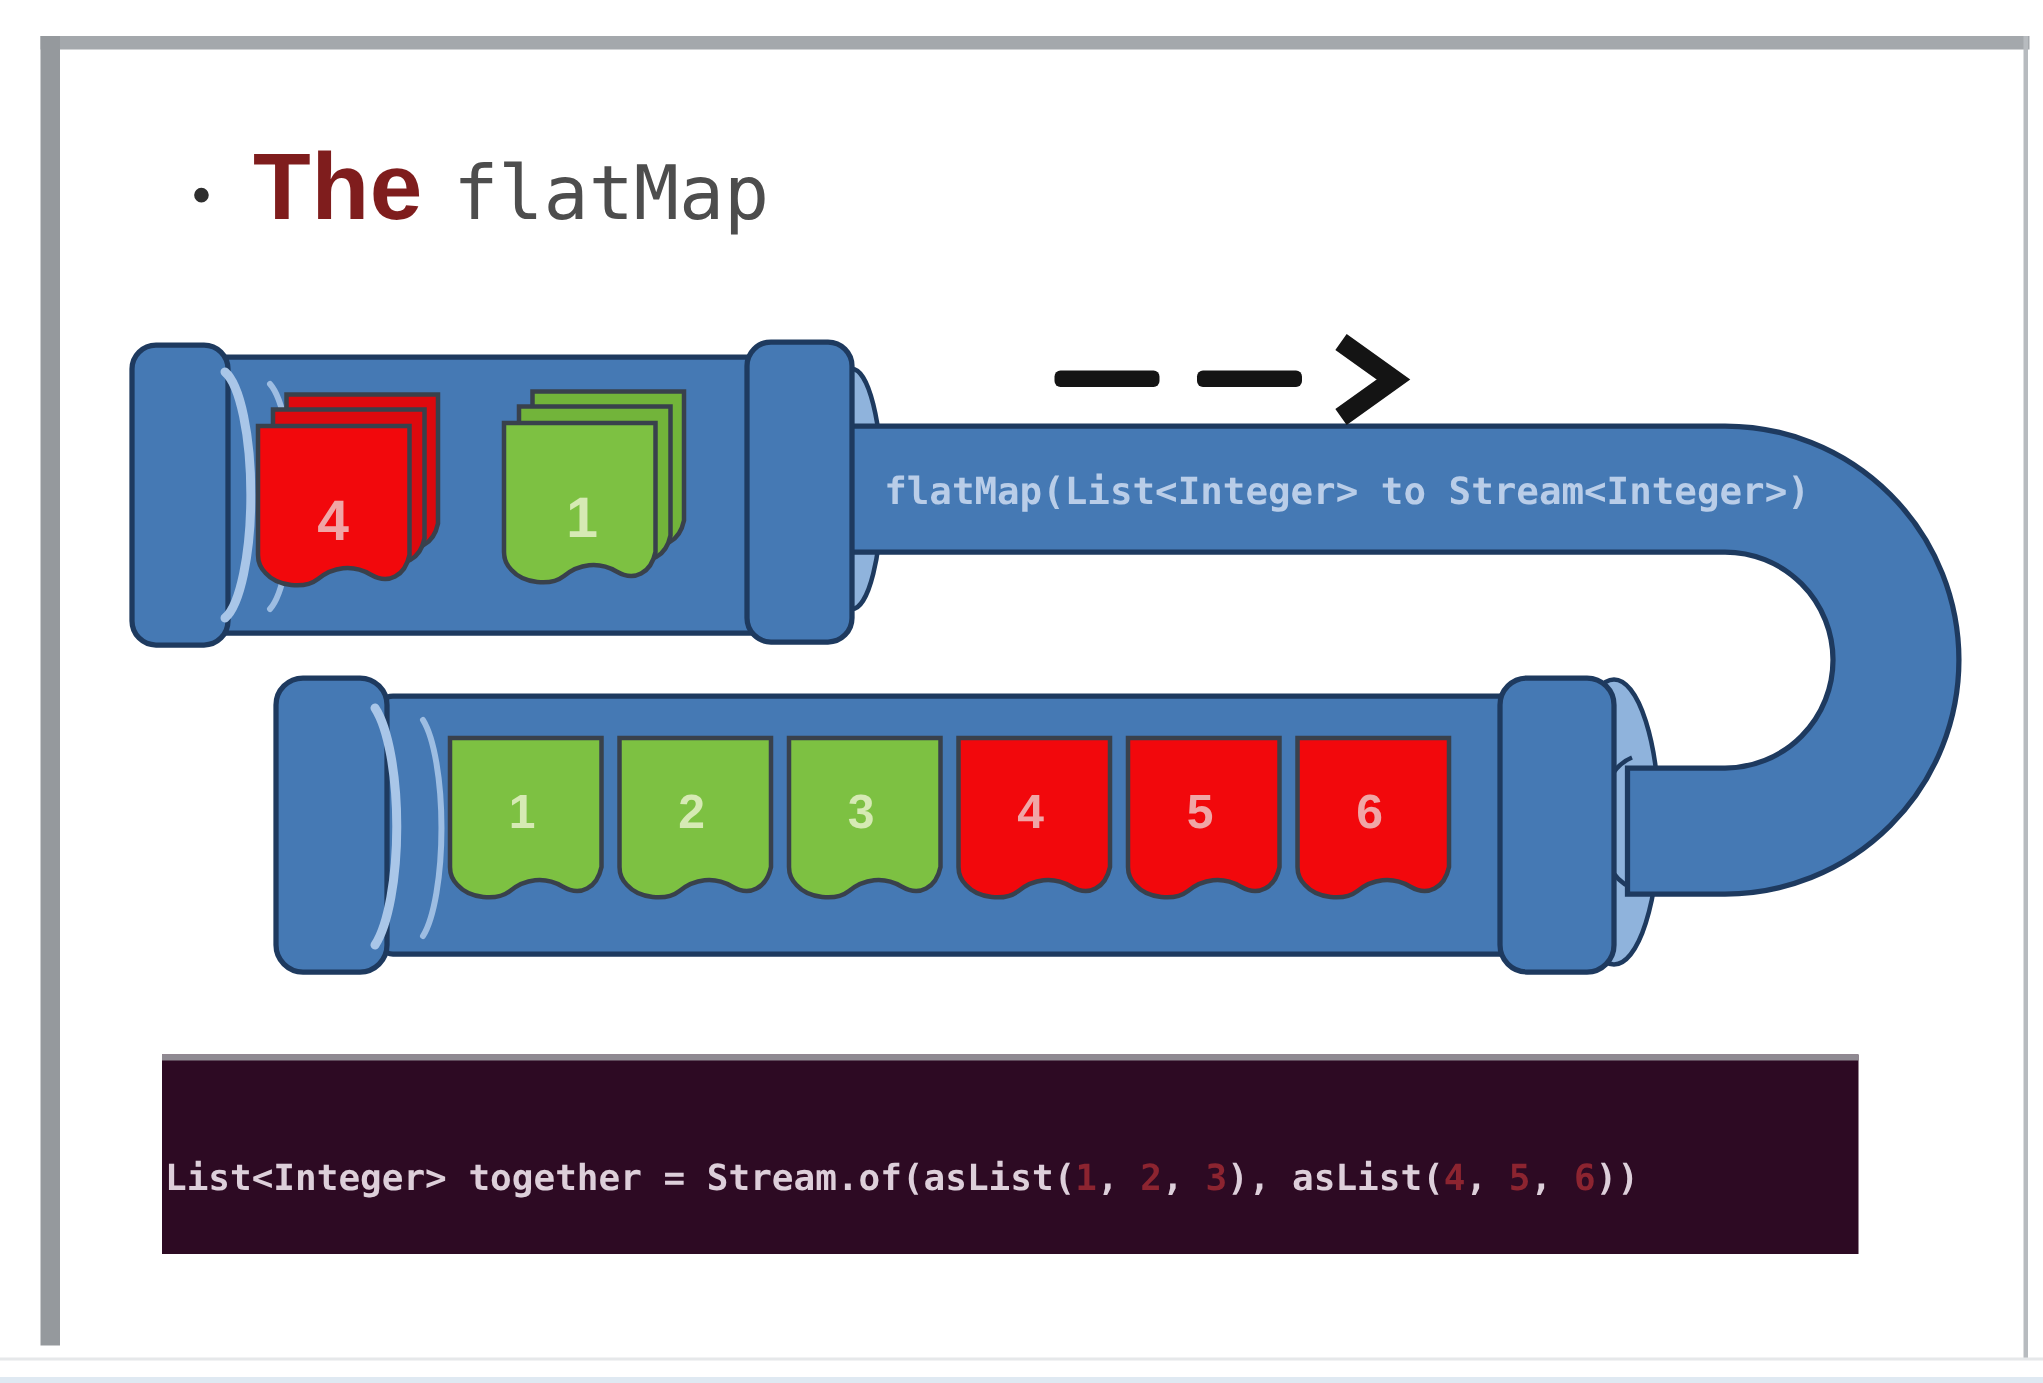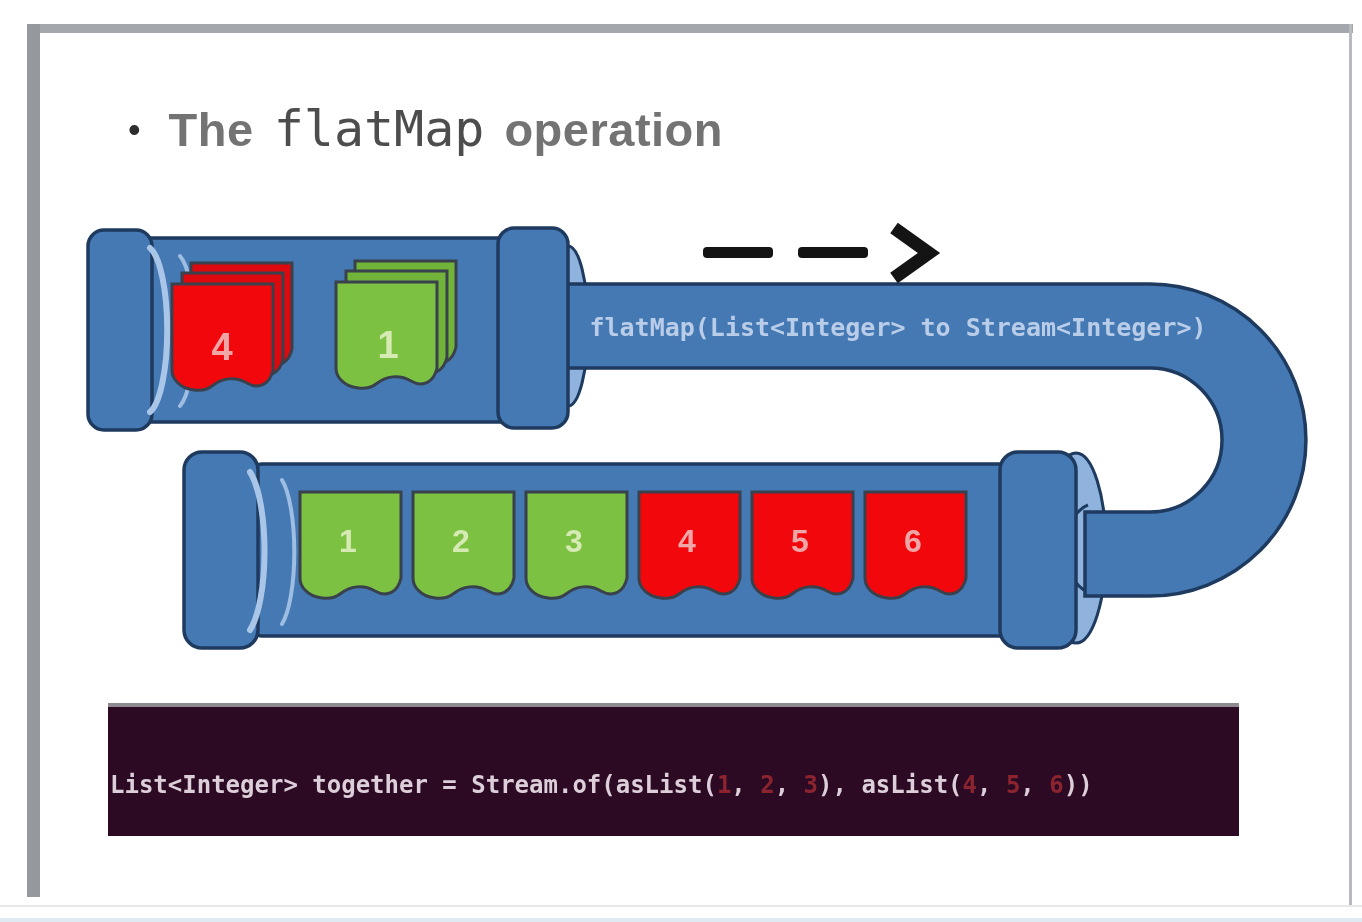--- a/index.html
+++ b/index.html
@@ -8,21 +8,21 @@
   
   .frame-top{position:absolute;left:27px;top:24px;width:1326px;height:9px;background:#a4a8ac;}
   .frame-left{position:absolute;left:27px;top:24px;width:13px;height:873px;background:#95999d;}
   .frame-right{position:absolute;left:1349px;top:24px;width:3px;height:882px;background:#b7bbbf;}
   .frame-bottom{position:absolute;left:0px;top:905px;width:1362px;height:2px;background:#e6e8ea;}
   .frame-bottom2{position:absolute;left:0px;top:918px;width:1362px;height:4px;background:#dfe9f2;}
 
   
   .title-row{position:absolute;left:128px;top:88px;display:flex;align-items:baseline;}
   .title-bullet{font-size:36px;color:#2e2e2e;margin-right:28px;transform:translateY(-4px);}
-  .title-strong{font-size:47px;font-weight:bold;color:#737373;letter-spacing:0.5px;}
+  .title-strong{font-size:63px;font-weight:bold;color:#7f1d1d;letter-spacing:0.5px;}
   .title-mono{font-family:"DejaVu Sans Mono",monospace;font-size:50px;font-weight:400;
               color:#4d4d4d;margin:12px 20px;}
 
   
   #diagram{position:absolute;left:0;top:0;width:1362px;height:922px;}
   .pipe{fill:#4579b4;stroke:#1e3a5f;stroke-width:3.5;}
   .face{fill:#8fb3dc;stroke:#1e3a5f;stroke-width:3;}
   .hookline{fill:none;stroke:#1e3a5f;stroke-width:3;}
   .highlight{fill:none;stroke:#a9c6e8;stroke-width:6;stroke-linecap:round;}
   .highlight2{fill:none;stroke:#9dbde2;stroke-width:4;stroke-linecap:round;}
@@ -49,21 +49,20 @@
   <div class="frame-top"></div>
   <div class="frame-left"></div>
   <div class="frame-right"></div>
   <div class="frame-bottom"></div>
   <div class="frame-bottom2"></div>
 
   <div class="title-row">
     <span class="title-bullet">•</span>
     <span class="title-strong">The</span>
     <span class="title-mono">flatMap</span>
-    <span class="title-strong">operation</span>
   </div>
 
   <svg id="diagram" viewBox="0 0 1362 922">
 
     <ellipse class="face" cx="568" cy="326" rx="20" ry="80"></ellipse>
     <ellipse class="face" cx="1076" cy="548" rx="30" ry="95"></ellipse>
     <path class="hookline" d="M566,288 A22,40 0 0 0 566,364"></path>
     <path class="hookline" d="M1088,505 A30,45 0 0 0 1088,592"></path>
 
     <path class="pipe" d="M560,284 L1150,284 A156,156 0 0 1 1150,596 L1085,596 L1085,512 L1150,512 A72,72 0 0 0 1150,368 L560,368 Z" fill="#4579b4"></path>

